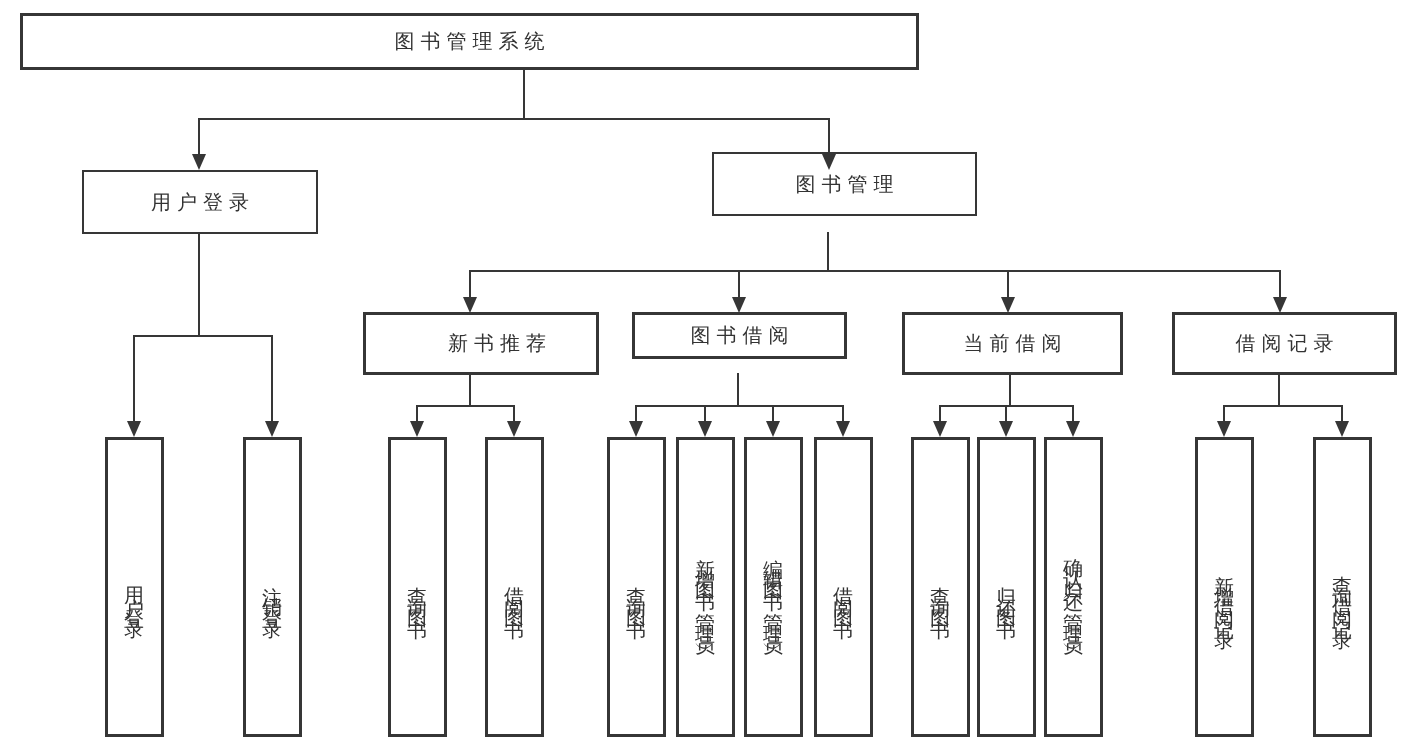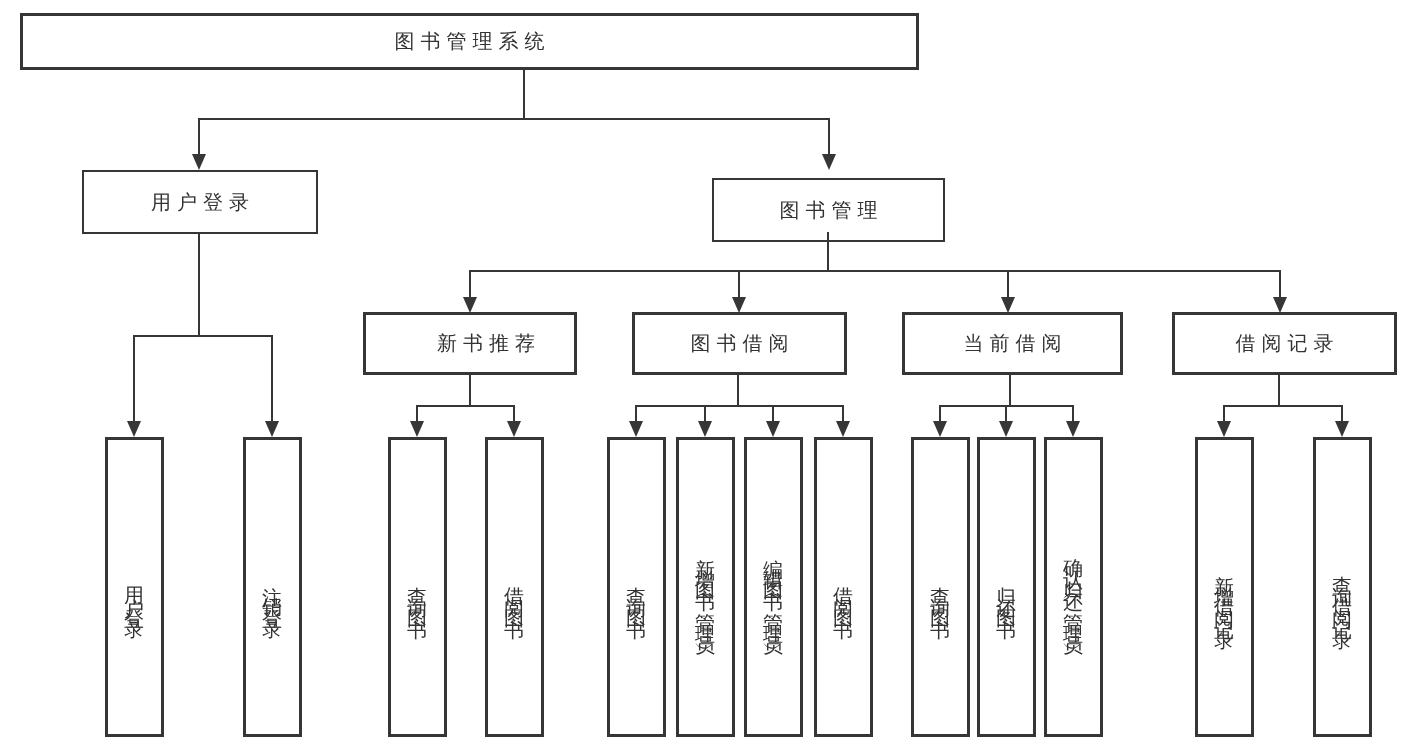--- a/index.html
+++ b/index.html
@@ -69,28 +69,28 @@
 
 <div class="canvas">
 
   <div class="box" style="left:20px; top:13px; width:899px; height:57px;">
     <span class="hlabel">图书管理系统</span>
   </div>
 
   <div class="box l1" style="left:82px; top:170px; width:236px; height:64px;">
     <span class="hlabel">用户登录</span>
   </div>
-  <div class="box l1" style="left:712px; top:178px; width:233px; height:64px;">
+  <div class="box l1" style="left:712px; top:152px; width:265px; height:64px;">
     <span class="hlabel">图书管理</span>
   </div>
 
-  <div class="box" style="left:363px; top:312px; width:214px; height:63px;padding-left:32px;">
+  <div class="box" style="left:363px; top:312px; width:236px; height:63px;padding-left:32px;">
     <span class="hlabel">新书推荐</span>
   </div>
-  <div class="box" style="left:632px; top:312px; width:215px; height:63px;">
+  <div class="box" style="left:632px; top:312px; width:215px; height:47px;">
     <span class="hlabel">图书借阅</span>
   </div>
   <div class="box" style="left:902px; top:312px; width:221px; height:63px;">
     <span class="hlabel">当前借阅</span>
   </div>
   <div class="box" style="left:1172px; top:312px; width:225px; height:63px;">
     <span class="hlabel">借阅记录</span>
   </div>
 
   <div class="box" style="left:105px; top:437px; width:59px; height:300px;">

